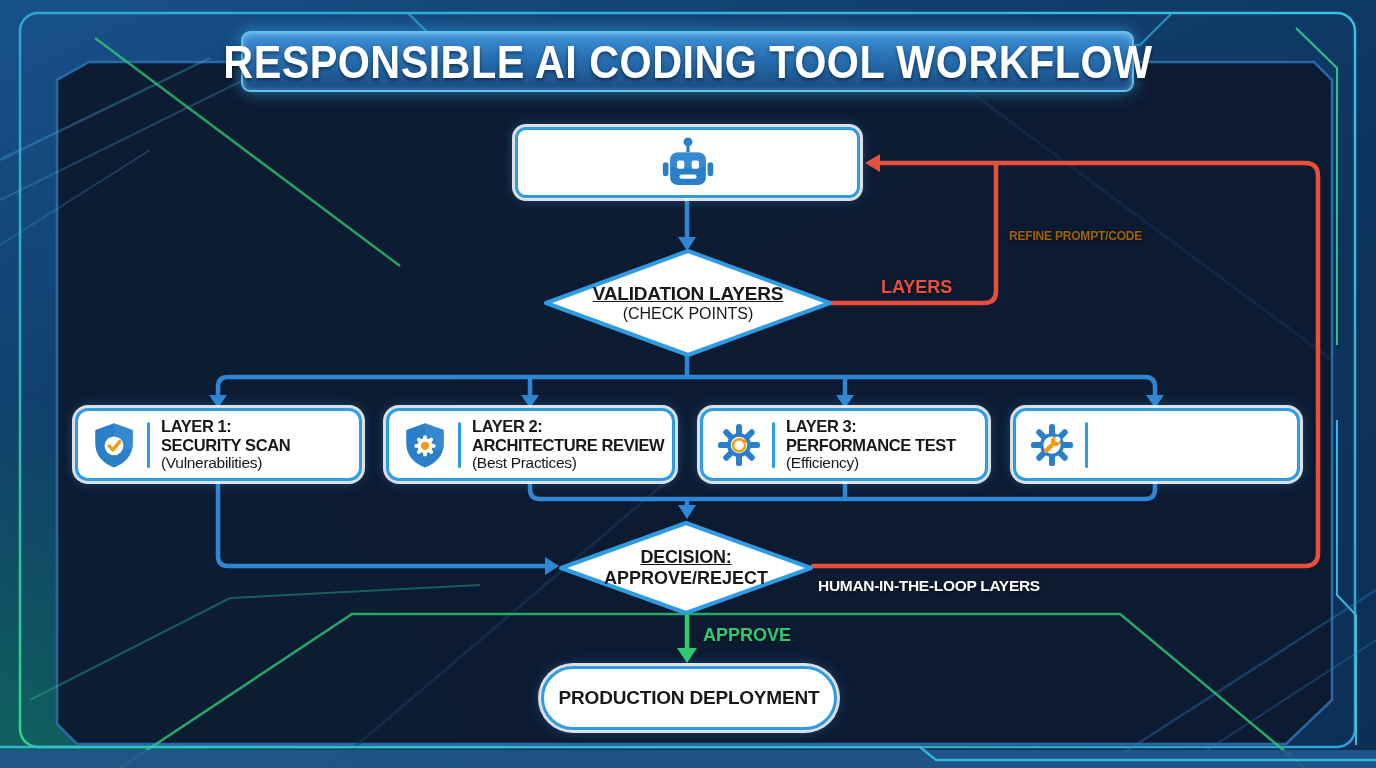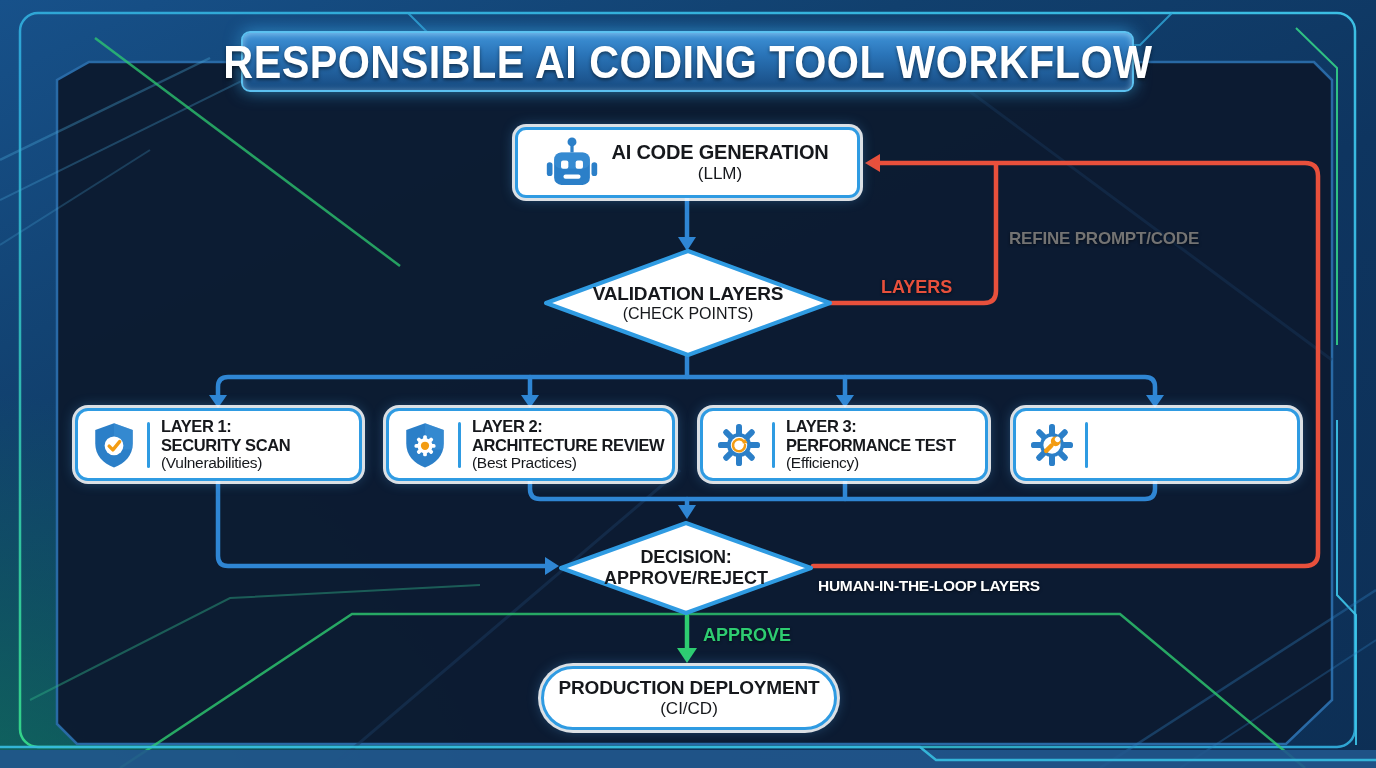--- a/index.html
+++ b/index.html
@@ -33,31 +33,31 @@
     transform:scaleX(.88);text-shadow:0 2px 4px rgba(0,0,0,.5);
   }
   .ai-box{left:515px;top:127px;width:345px;height:71px;border-radius:11px;gap:13px;padding:0 8px;}
   .node-text{text-align:center;color:var(--c-text,#16181c);line-height:1.15;}
   .node-text .big{font-weight:bold;font-size:20px;letter-spacing:-.2px;}
   .node-text .small{font-size:17px;}
   .pill{left:541px;top:666px;width:296px;height:64px;border-radius:32px;}
   .diamond{display:flex;align-items:center;justify-content:center;}
   .diamond svg{position:absolute;inset:0;}
   .diamond .node-text{position:relative;z-index:1;}
-  .diamond .node-text .big{font-size:19px;}
+  .diamond .node-text .big{font-size:19px;text-decoration:underline;}
   .diamond .node-text .small{font-size:16px;}
   .decision .node-text .big,.decision .node-text .small{font-size:18px;font-weight:bold;}
   .layer-box{top:408px;height:73px;border-radius:13px;justify-content:flex-start;padding:0 10px 0 12px;gap:0;}
   .layer-box .divider{width:3px;height:46px;background:var(--c-nodeBorder,#2f9be2);border-radius:2px;margin:0 11px 0 9px;flex:none;}
   .layer-text{color:var(--c-text,#16181c);line-height:1.14;text-align:left;white-space:nowrap;}
   .layer-text .l1,.layer-text .l2{font-weight:bold;font-size:16.5px;letter-spacing:-.4px;}
   .layer-text .l3{font-size:15.5px;letter-spacing:-.3px;}
   .edge-label{position:absolute;z-index:5;font-weight:bold;white-space:nowrap;text-shadow:0 1px 3px rgba(0,0,0,.6);}
   .lbl-reject{left:881px;top:277px;font-size:18px;color:var(--c-red,#e8503c);}
-  .lbl-refine{left:1009px;top:229px;font-size:17px;color:#737373;letter-spacing:-.2px;}
+  .lbl-refine{left:1009px;top:229px;font-size:12px;color:#a16207;letter-spacing:-.2px;}
   .lbl-human{left:818px;top:577px;font-size:15.5px;color:#fff;letter-spacing:-.3px;}
   .lbl-approve{left:703px;top:625px;font-size:18px;color:var(--c-green,#2ecc71);}
   
   .e-blue{stroke:var(--c-blue,#2f86d4);}
   .e-red{stroke:var(--c-red,#e8503c);}
   .e-green{stroke:var(--c-green,#2ecc71);}
   .ah-blue{fill:var(--c-blue,#2f86d4);}
   .ah-red{fill:var(--c-red,#e8503c);}
   .ah-green{fill:var(--c-green,#2ecc71);}
   .edge{fill:none;stroke-width:4.5;stroke-linecap:round;stroke-linejoin:round;}
@@ -137,24 +137,20 @@
     <circle cx="32" cy="8" r="5.5" fill="#2b7fc8"></circle>
     <rect x="30" y="12" width="4" height="9" fill="#2b7fc8"></rect>
     <rect x="1" y="33" width="7" height="17" rx="3.5" fill="#2b7fc8"></rect>
     <rect x="56" y="33" width="7" height="17" rx="3.5" fill="#2b7fc8"></rect>
     <rect x="10" y="21" width="44" height="40" rx="9" fill="#2b7fc8"></rect>
     <rect x="10" y="21" width="44" height="20" rx="9" fill="#3e93d8" opacity=".55"></rect>
     <rect x="18.5" y="31" width="9" height="10" rx="2.5" fill="#fff"></rect>
     <rect x="36.5" y="31" width="9" height="10" rx="2.5" fill="#fff"></rect>
     <rect x="21.5" y="48" width="21" height="5.5" rx="2.5" fill="#fff"></rect>
   </svg>
-  <div class="node-text">
-    <div class="big">AI CODE GENERATION</div>
-    <div class="small">(LLM)</div>
-  </div>
 </div>
 
 <div class="node diamond" style="left:542px;top:247px;width:292px;height:112px;">
   <svg width="292" height="112" viewBox="0 0 292 112">
     <polygon points="146,4 288,56 146,108 4,56" fill="#ffffff" stroke="#2f9be2" stroke-width="4" stroke-linejoin="round"></polygon>
   </svg>
   <div class="node-text">
     <div class="big">VALIDATION LAYERS</div>
     <div class="small">(CHECK POINTS)</div>
   </div>
@@ -266,20 +262,19 @@
   </svg>
   <div class="node-text">
     <div class="big">DECISION:</div>
     <div class="small">APPROVE/REJECT</div>
   </div>
 </div>
 
 <div class="node card pill">
   <div class="node-text">
     <div class="big" style="font-size:19px">PRODUCTION DEPLOYMENT</div>
-    <div class="small">(CI/CD)</div>
   </div>
 </div>
 
 <div class="edge-label lbl-reject">LAYERS</div>
 <div class="edge-label lbl-refine">REFINE PROMPT/CODE</div>
 <div class="edge-label lbl-human">HUMAN-IN-THE-LOOP LAYERS</div>
 <div class="edge-label lbl-approve">APPROVE</div>
 
 </body></html>

